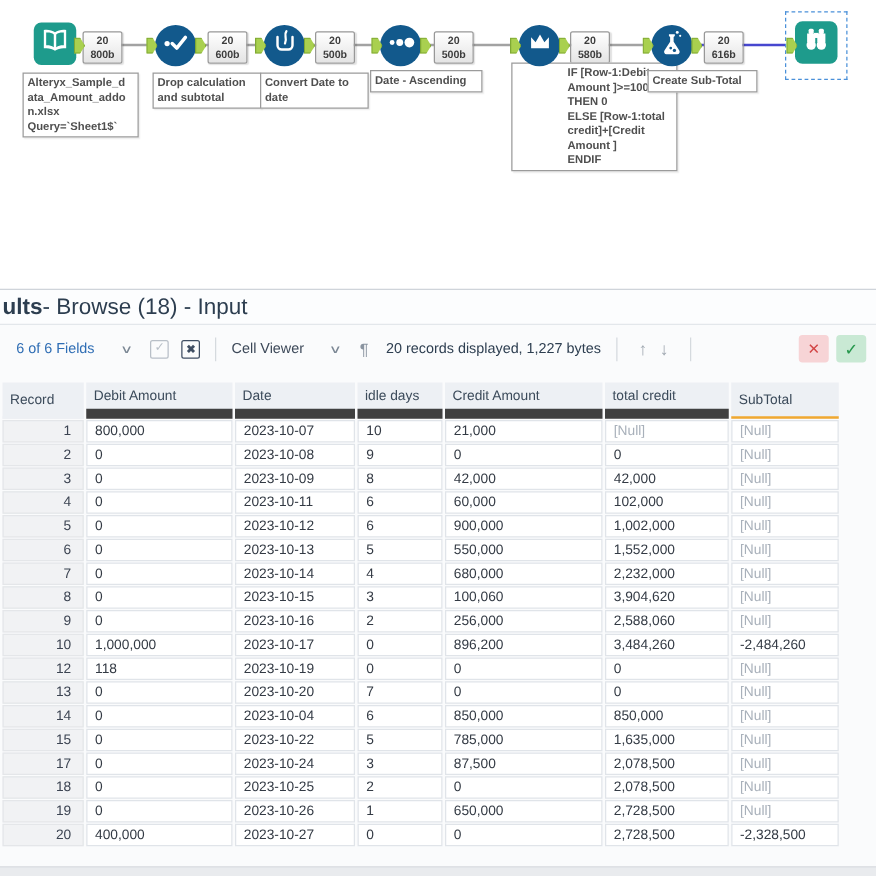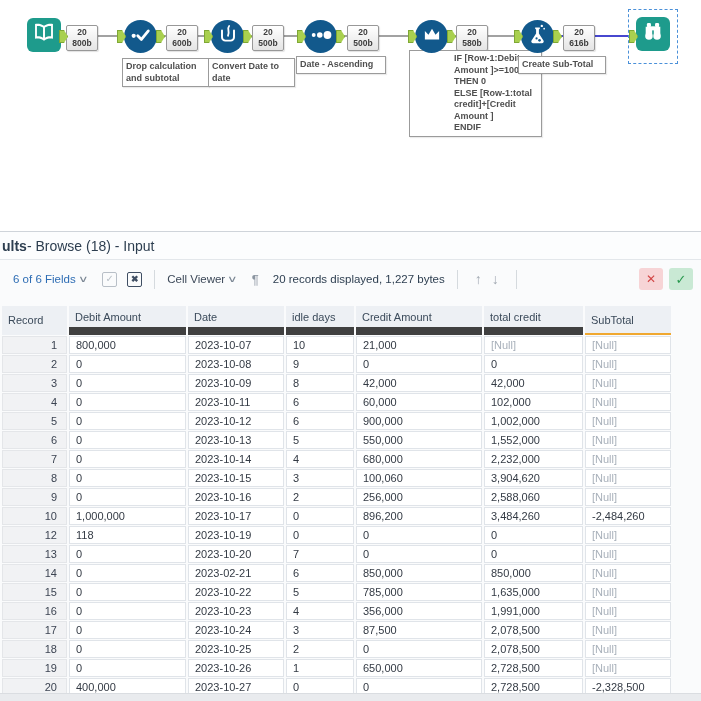--- a/index.html
+++ b/index.html
@@ -11,24 +11,24 @@
   .conn.selected{background:#4747cf;}
   .tool-circle{position:absolute;width:33px;height:33px;border-radius:50%;background:#12598C;z-index:3;display:flex;align-items:center;justify-content:center;}
   .tool-square{position:absolute;width:34px;height:34px;border-radius:6px;background:#1E9B8C;z-index:3;display:flex;align-items:center;justify-content:center;}
   .annot{position:absolute;width:30px;height:23px;background:linear-gradient(#ffffff,#e4e4e4);border:1px solid #989898;border-radius:2px;z-index:2;text-align:center;font-size:8.5px;font-weight:bold;color:#3d3d3d;line-height:11px;padding-top:1px;box-shadow:1px 1px 1px rgba(0,0,0,.12);}
   .lbl{position:absolute;background:#fff;border:1px solid #9b9b9b;font-size:9px;font-weight:bold;color:#4f4f4f;line-height:11.5px;padding:2px 3px;white-space:pre-line;z-index:2;box-shadow:1px 1px 1px rgba(0,0,0,.08);}
   .anchor{position:absolute;width:7px;height:11px;background:#a9d04f;border:1px solid #7fa834;clip-path:polygon(0 0,55% 0,100% 50%,55% 100%,0 100%);z-index:4;}
   .sel-box{position:absolute;left:628px;top:9px;width:48px;height:53px;border:1.5px dashed #4a90d9;background:#fff;z-index:2;}
 
   
   .results{position:absolute;top:231px;left:0;width:701px;height:470px;background:#fafbfc;border-top:1px solid #cfd4da;}
-  .res-title{height:27px;display:flex;align-items:center;padding-left:2px;font-size:14px;color:#2d3e50;border-bottom:1px solid #e3e7eb;background:#fcfdfe;}
+  .res-title{height:27px;display:flex;align-items:center;padding-left:2px;font-size:18px;color:#2d3e50;border-bottom:1px solid #e3e7eb;background:#fcfdfe;}
   .res-title b{font-weight:bold;}
   .toolbar{height:38px;display:flex;align-items:center;padding:0 8px 0 13px;font-size:11.5px;color:#3c4858;}
-  .tb-drop{display:flex;align-items:center;gap:4px;cursor:pointer;}
+  .tb-drop{display:flex;align-items:center;gap:22px;cursor:pointer;}
   .tb-fields{color:#2e6db4;}
   .chev{color:#7b8794;font-size:9px;transform:scaleX(1.6);display:inline-block;}
   .tb-icon{margin-left:16px;width:15px;height:15px;display:flex;align-items:center;justify-content:center;}
   .tb-div{width:1px;height:19px;background:#d5dade;margin:0 12px;}
   .pilcrow{color:#8a94a0;font-size:13px;margin-right:14px;}
   .rec-info{color:#2d3e50;}
   .arrow{color:#a0a8b1;font-size:14px;margin:0 5px;cursor:pointer;}
   .spacer{flex:1;}
   .btn-x{width:24px;height:22px;border-radius:3px;background:#f7d4d6;color:#d24545;font-size:12px;display:flex;align-items:center;justify-content:center;margin-right:6px;cursor:pointer;}
   .btn-ok{width:24px;height:22px;border-radius:3px;background:#c9e9d4;color:#27984d;font-size:13px;display:flex;align-items:center;justify-content:center;cursor:pointer;}
@@ -70,20 +70,24 @@
       <svg width="26" height="26" viewBox="0 0 32 32">
           <path fill="#fff" d="M16 7.2C13.2 4.8 8.6 4.2 5 4.8V23c3.6-.6 8.2 0 11 2.4 2.8-2.4 7.4-3 11-2.4V4.8c-3.6-.6-8.2 0-11 2.4zM7.3 7.4c2.6-.3 5.7.2 7.5 1.9v12.6c-2.3-1.6-5.1-2.1-7.5-1.9V7.4zm17.4 12.6c-2.4-.2-5.2.3-7.5 1.9V9.3c1.8-1.7 4.9-2.2 7.5-1.9V20z"></path>
         </svg>
     </span>
   </div>
   <div class="anchor" style="left:59px;top:30px;"></div>
   <div class="annot" style="left:66px;top:25px;">
     <div>20</div>
     <div>800b</div>
   </div>
+  <div class="lbl" style="left:18px;top:58px;width:85px;">Alteryx_Sample_d
+ata_Amount_addo
+n.xlsx
+Query=`Sheet1$`</div>
 
   <div class="anchor" style="left:117px;top:30px;"></div>
   <div class="tool-circle" style="left:124px;top:20px;">
     <span>
       <svg width="26" height="26" viewBox="0 0 32 32">
           <circle cx="7" cy="17" r="2.6" fill="#fff"></circle>
           <path d="M12 17l4.5 4.5L25 11" stroke="#fff" stroke-width="3.4" fill="none" stroke-linecap="round" stroke-linejoin="round"></path>
         </svg>
     </span>
   </div>
@@ -342,42 +346,33 @@
             <td class="c1">0</td>
             <td class="c2">2023-10-20</td>
             <td class="c3">7</td>
             <td class="c4">0</td>
             <td class="c5">0</td>
             <td class="c6 null">[Null]</td>
           </tr>
           <tr>
             <td class="c0">14</td>
             <td class="c1">0</td>
-            <td class="c2">2023-02-21</td>
+            <td class="c2">2023-10-04</td>
             <td class="c3">6</td>
             <td class="c4">850,000</td>
             <td class="c5">850,000</td>
             <td class="c6 null">[Null]</td>
           </tr>
           <tr>
             <td class="c0">15</td>
             <td class="c1">0</td>
             <td class="c2">2023-10-22</td>
             <td class="c3">5</td>
             <td class="c4">785,000</td>
             <td class="c5">1,635,000</td>
-            <td class="c6 null">[Null]</td>
-          </tr>
-          <tr>
-            <td class="c0">16</td>
-            <td class="c1">0</td>
-            <td class="c2">2023-10-23</td>
-            <td class="c3">4</td>
-            <td class="c4">356,000</td>
-            <td class="c5">1,991,000</td>
             <td class="c6 null">[Null]</td>
           </tr>
           <tr>
             <td class="c0">17</td>
             <td class="c1">0</td>
             <td class="c2">2023-10-24</td>
             <td class="c3">3</td>
             <td class="c4">87,500</td>
             <td class="c5">2,078,500</td>
             <td class="c6 null">[Null]</td>

